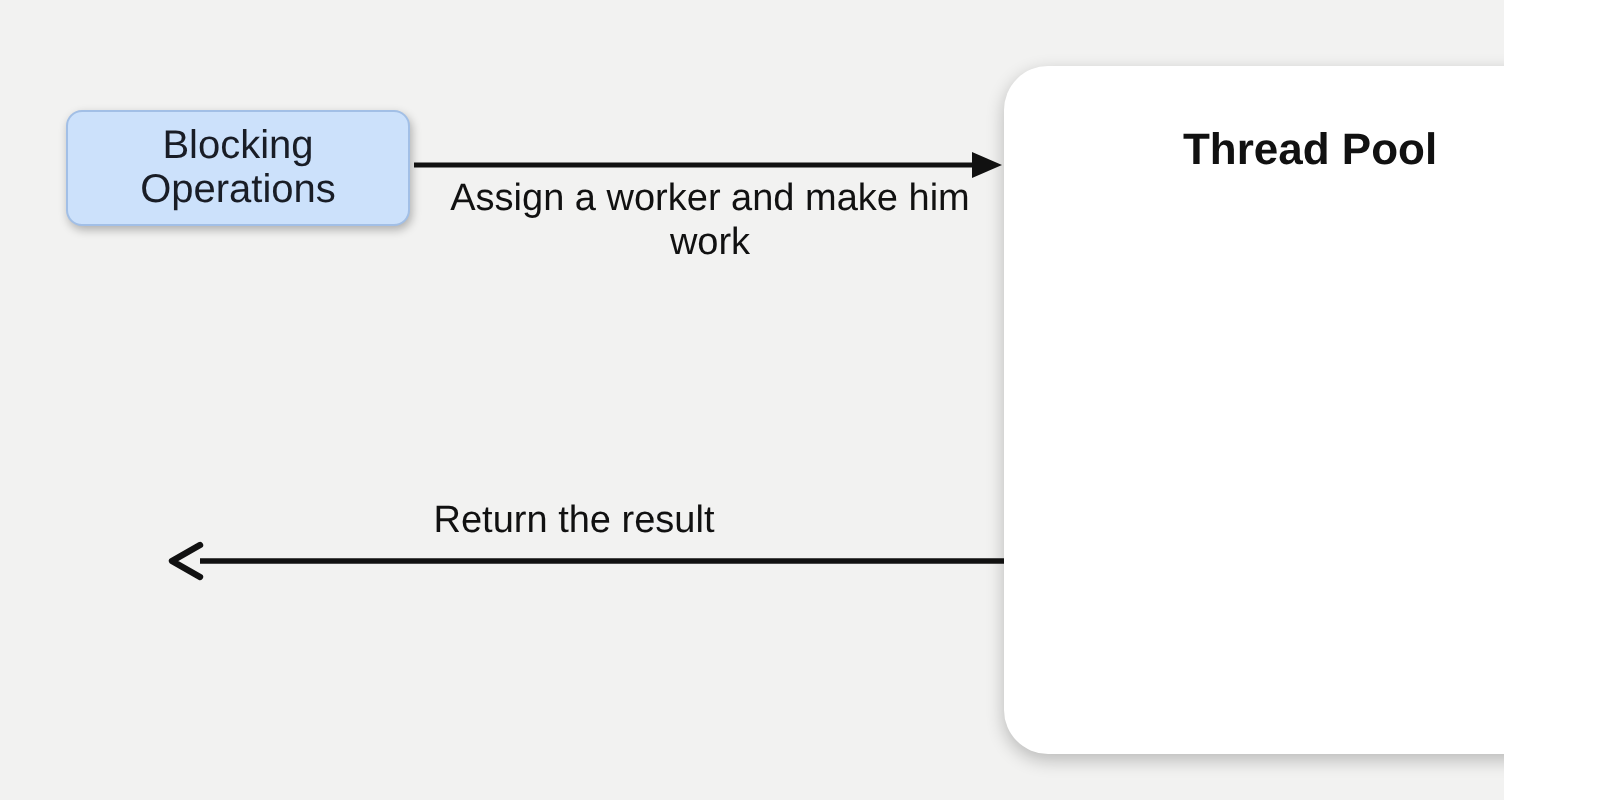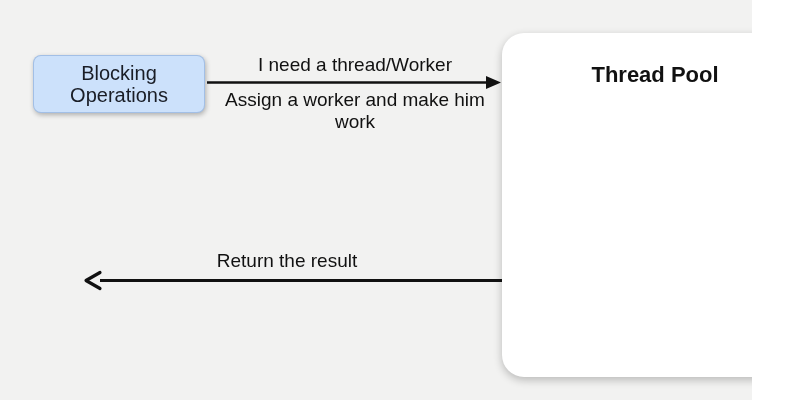--- a/index.html
+++ b/index.html
@@ -112,19 +112,18 @@
       <line x1="207" y1="82.5" x2="488" y2="82.5" stroke="#111111" stroke-width="2.6"></line>
       <polygon points="501,82.5 486,76 486,89" fill="#111111"></polygon>
     </g>
 
     <g>
       <line x1="502" y1="280.5" x2="100" y2="280.5" stroke="#111111" stroke-width="2.8"></line>
       <polyline points="100,272.5 86,280.5 100,288.5" fill="none" stroke="#111111" stroke-width="3.2" stroke-linecap="round" stroke-linejoin="round"></polyline>
     </g>
   </svg>
 
-  <div class="edge-label label-request">I need a thread/Worker</div>
 
   <div class="edge-label label-return">Return the result</div>
 
   <div class="edge-label label-assign">Assign a worker and make him work</div>
 
 </div>
 
 </body></html>

